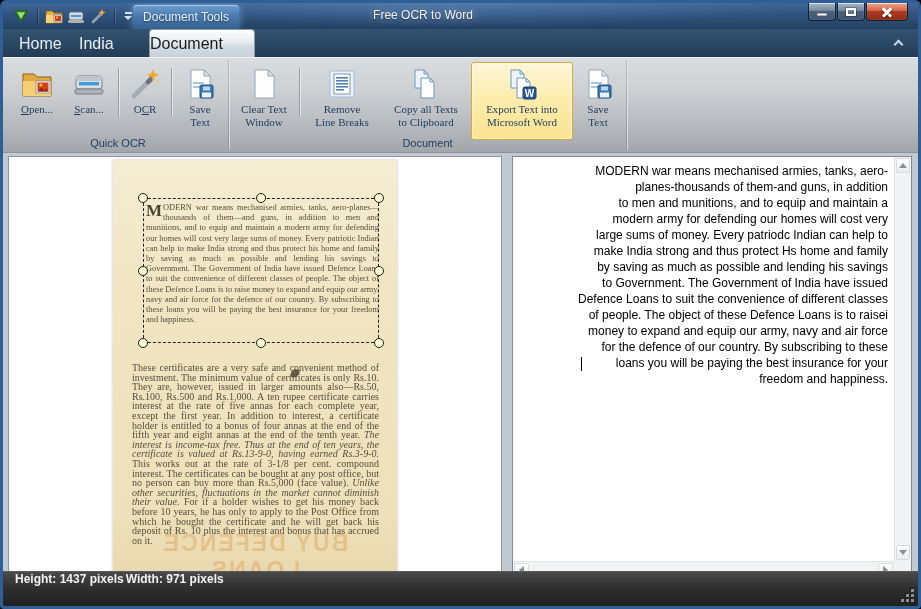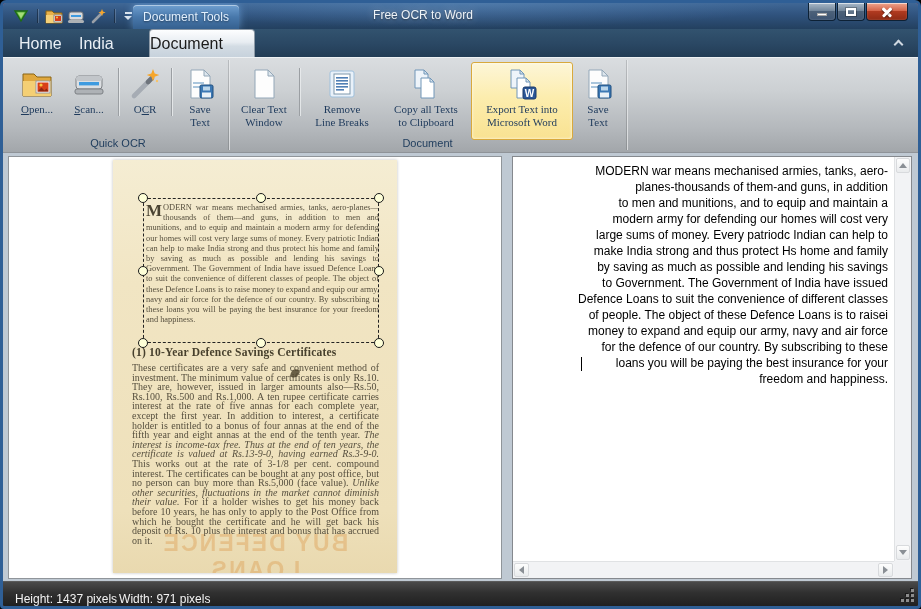--- a/index.html
+++ b/index.html
@@ -119,24 +119,24 @@
   .vscroll .up   { left:1px; right:1px; top:1px; height:15px; }
   .vscroll .down { left:1px; right:1px; bottom:1px; height:15px; }
   .hscroll .left { top:1px; bottom:1px; left:1px; width:15px; }
   .hscroll .right{ top:1px; bottom:1px; right:1px; width:15px; }
   .tri-up   { width:0;height:0;border-left:4px solid transparent;border-right:4px solid transparent;border-bottom:5px solid #8a8f95; }
   .tri-down { width:0;height:0;border-left:4px solid transparent;border-right:4px solid transparent;border-top:5px solid #8a8f95; }
   .tri-left { width:0;height:0;border-top:4px solid transparent;border-bottom:4px solid transparent;border-right:5px solid #8a8f95; }
   .tri-right{ width:0;height:0;border-top:4px solid transparent;border-bottom:4px solid transparent;border-left:5px solid #8a8f95; }
 
   
-  .statusbar { position:absolute; left:0; right:0; bottom:0; height:25px;
+  .statusbar { position:absolute; left:0; right:0; bottom:0; height:35px;
     background:linear-gradient(180deg,#4a4a4a 0%, #303030 45%, #202020 100%);
     border-top:1px solid #5a5a5a; color:#f2f2f2; font-size:12px;
-    display:flex; align-items:flex-end; padding-left:12px; }
+    display:flex; align-items:flex-start; padding-left:12px;font-weight:bold; }
   .statusbar .w { margin-left:2px; }
   .grip { position:absolute; right:4px; bottom:4px; width:14px; height:14px; }
   .grip i { position:absolute; width:3px; height:3px; background:#8d8d8d; box-shadow:-1px -1px 0 #1a1a1a; }
   .grip i:nth-child(1){right:0;bottom:0}.grip i:nth-child(2){right:5px;bottom:0}.grip i:nth-child(3){right:0;bottom:5px}
   .grip i:nth-child(4){right:10px;bottom:0}.grip i:nth-child(5){right:5px;bottom:5px}.grip i:nth-child(6){right:0;bottom:10px}
 </style>
 </head>
 <body>
 
 <div class="window">
@@ -335,21 +335,20 @@
         <div class="glabel">Document</div>
       </div>
       <span class="gsep"></span>
     </div>
 
   <div class="content">
 
     <div class="panel preview-panel">
       <div class="scan">
         <div class="scan-p1"><span class="dropcap">M</span><span>ODERN war means mechanised armies, tanks, aero-planes—thousands of them—and guns, in addition to men and munitions, and to equip and maintain a modern army for defending our homes will cost very large sums of money. Every patriotic Indian can help to make India strong and thus protect his home and family by saving as much as possible and lending his savings to Government. The Government of India have issued Defence Loans to suit the convenience of different classes of people. The object of these Defence Loans is to raise money to expand and equip our army, navy and air force for the defence of our country. By subscribing to these loans you will be paying the best insurance for your freedom and happiness.</span></div>
-        <div class="scan-h">(1) 10-Year Defence Savings Certificates</div>
         <div class="scan-p2"><span>These certificates are a very safe and convenient method of investment. The minimum value of certificates is only Rs.10. They are, however, issued in larger amounts also—Rs.50, Rs.100, Rs.500 and Rs.1,000. A ten rupee certificate carries interest at the rate of five annas for each complete year, except the first year. In addition to interest, a certificate holder is entitled to a bonus of four annas at the end of the fifth year and eight annas at the end of the tenth year. </span><span class="it">The interest is income-tax free. Thus at the end of ten years, the certificate is valued at Rs.13-9-0, having earned Rs.3-9-0. </span><span>This works out at the rate of 3-1/8 per cent. compound interest. The certificates can be bought at any post office, but no person can buy more than Rs.5,000 (face value). </span><span class="it">Unlike other securities, fluctuations in the market cannot diminish their value. </span><span>For if a holder wishes to get his money back before 10 years, he has only to apply to the Post Office from which he bought the certificate and he will get back his deposit of Rs. 10 plus the interest and bonus that has accrued on it.</span></div>
         <div class="watermark">BUY DEFENCE LOANS</div>
         <div class="smudge"></div>
         <div class="selbox">
           <span class="hdl h-tl"></span>
           <span class="hdl h-tm"></span>
           <span class="hdl h-tr"></span>
           <span class="hdl h-ml"></span>
           <span class="hdl h-mr"></span>
           <span class="hdl h-bl"></span>

